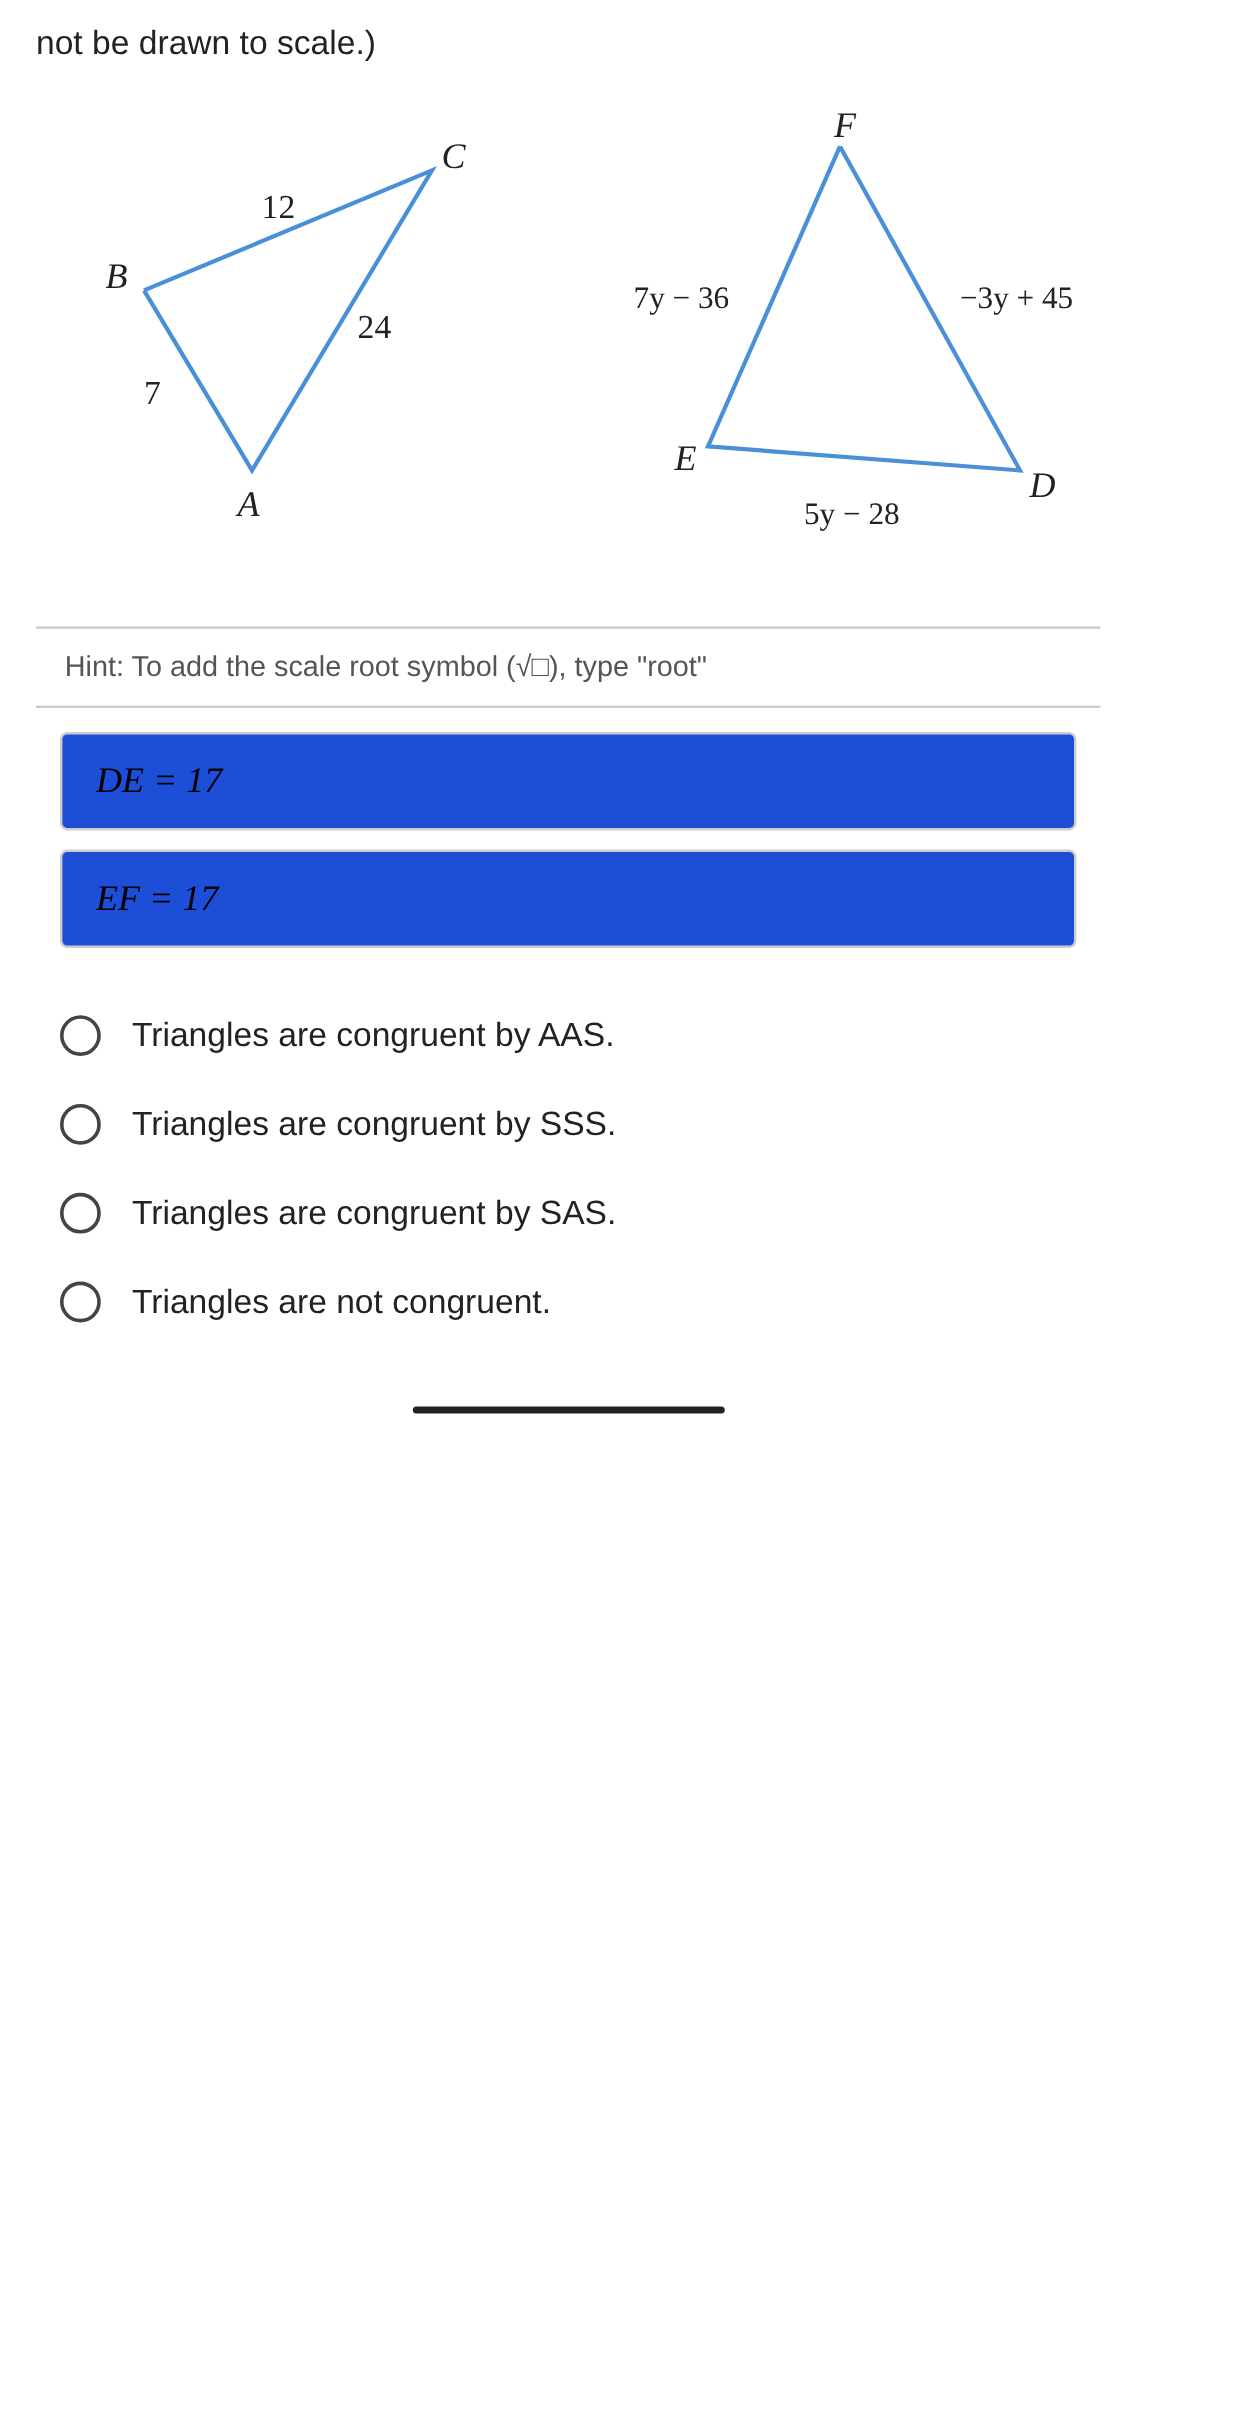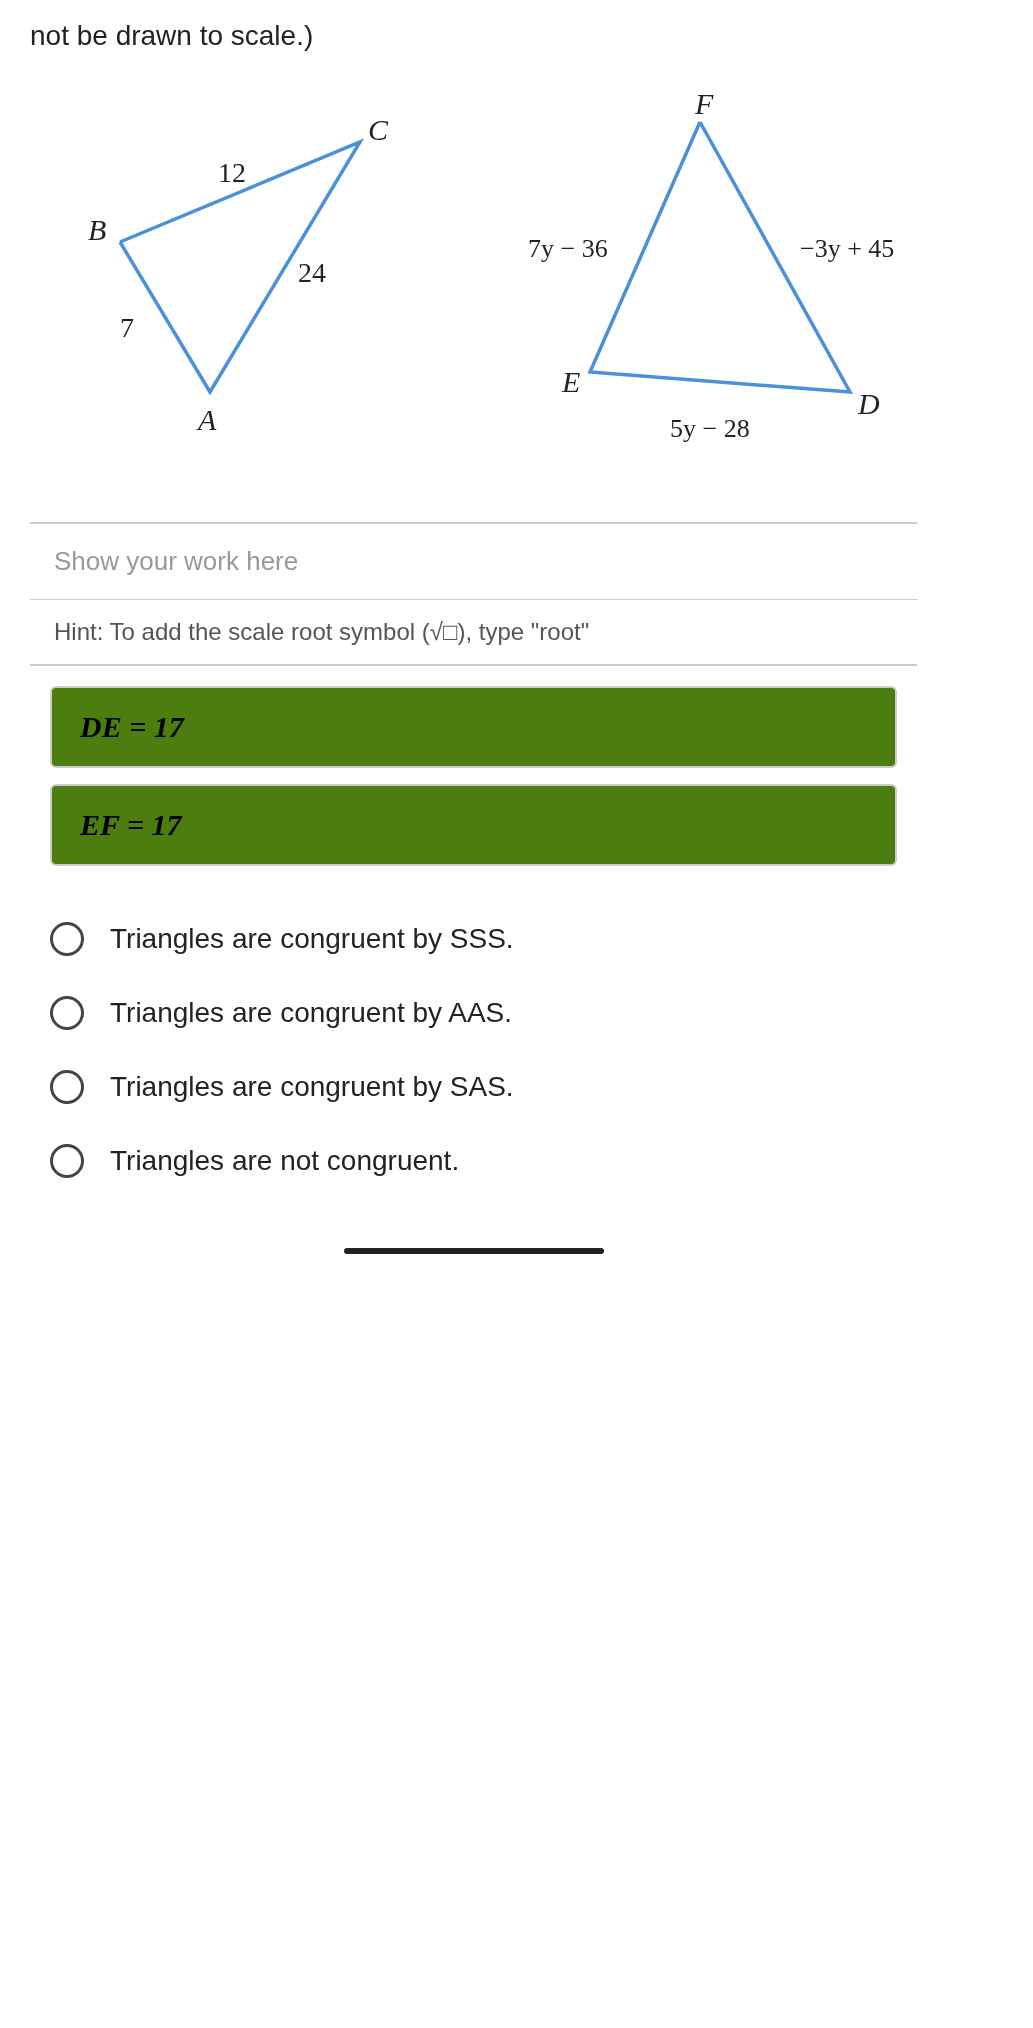--- a/index.html
+++ b/index.html
@@ -82,24 +82,23 @@
 
     .results-section {
       padding: 20px 20px;
     }
 
     .result-box {
       border: 2px solid #ccc;
       border-radius: 6px;
       padding: 22px 28px;
       margin-bottom: 16px;
-      background: #4d7c0f;
+      background: #1d4ed8;
       font-size: 30px;
       font-style: italic;
-      font-weight: bold;
     }
 
     .radio-options {
       padding: 20px 20px;
     }
 
     .radio-option {
       display: flex;
       align-items: center;
       margin-bottom: 40px;
@@ -169,51 +168,48 @@
 
         <text x="290" y="175" font-size="26">−3y + 45</text>
 
         <text x="160" y="355" font-size="26">5y − 28</text>
       </svg>
     </div>
 
   </div>
 
   <div class="work-area">
-    <div class="show-work-box">
-      <span class="show-work-label">Show your work here</span>
-    </div>
     <div class="hint-box">
       <span class="hint-text">Hint: To add the scale root symbol (√□), type "root"</span>
     </div>
   </div>
 
   <div class="results-section">
     <div class="result-box">
       <span>DE = 17</span>
     </div>
     <div class="result-box">
       <span>EF = 17</span>
     </div>
   </div>
 
   <div class="radio-options">
 
     <div class="radio-option">
       <div class="radio-circle"></div>
+      <span class="radio-label">Triangles are congruent by AAS.</span>
+    </div>
+
+    <div class="radio-option">
+      <div class="radio-circle"></div>
       <span class="radio-label">Triangles are congruent by SSS.</span>
     </div>
 
     <div class="radio-option">
       <div class="radio-circle"></div>
-      <span class="radio-label">Triangles are congruent by AAS.</span>
-    </div>
-
-    <div class="radio-option">
-      <div class="radio-circle"></div>
       <span class="radio-label">Triangles are congruent by SAS.</span>
     </div>
 
 
     <div class="radio-option">
       <div class="radio-circle"></div>
       <span class="radio-label">Triangles are not congruent.</span>
     </div>
 
   </div>

